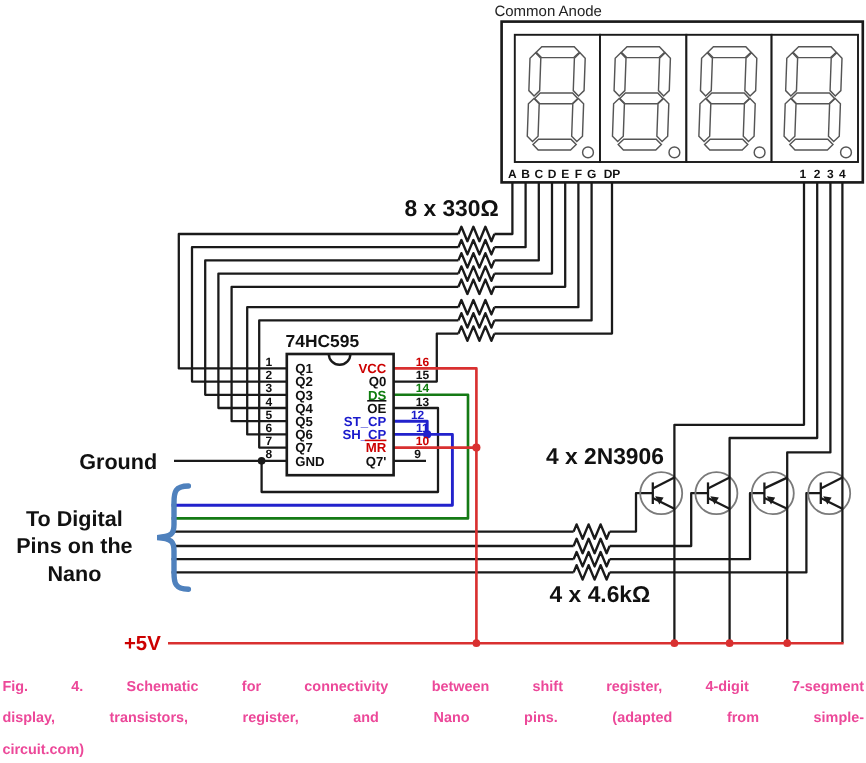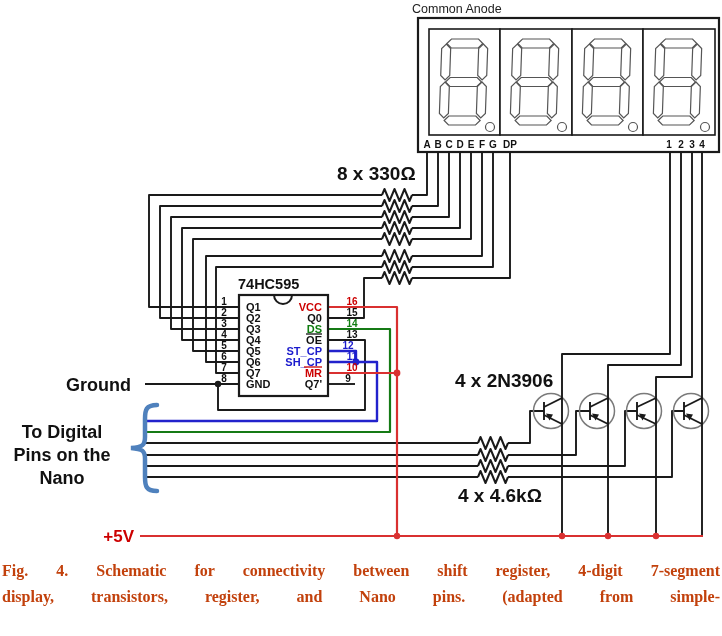--- a/index.html
+++ b/index.html
@@ -17,21 +17,21 @@
   .supply-label{font-size:17px;font-weight:bold;fill:#cc0000;}
   .side-label{font-size:18px;font-weight:bold;fill:#111;}
   .w-black{stroke:#1a1a1a;stroke-width:1.9;fill:none;stroke-linejoin:round;stroke-linecap:butt;}
   .w-red{stroke:#d93030;stroke-width:2.2;fill:none;stroke-linejoin:round;}
   .w-green{stroke:#157a15;stroke-width:2.2;fill:none;stroke-linejoin:round;}
   .w-blue{stroke:#2222cc;stroke-width:2.4;fill:none;stroke-linejoin:round;}
   .res{stroke:#1a1a1a;stroke-width:2;fill:none;stroke-linejoin:round;}
   .box{stroke:#1a1a1a;fill:#ffffff;}
   .seg{stroke:#555555;stroke-width:1.2;fill:none;}
   .tr-circle{stroke:#7a7a7a;stroke-width:1.5;fill:none;}
-  .caption{width:718px;padding:6px 2px 0 2px;font-size:16px;line-height:26px;font-weight:bold;color:#c2410c;font-family:Liberation Serif, serif;}
+  .caption{width:718px;padding:6px 2px 0 2px;font-size:12px;line-height:26px;font-weight:bold;color:#ec4899;}
   .cap-just{text-align:justify;text-align-last:justify;}
 </style>
 </head>
 <body>
 
 
 
 <svg width="722" height="548" viewBox="0 0 722 548" xmlns="http://www.w3.org/2000/svg">
   <defs>
     <g id="digit8">
@@ -232,16 +232,17 @@
     <text class="side-label" x="62" y="484" text-anchor="middle">Nano</text>
     <text class="supply-label" x="134" y="542" text-anchor="end">+5V</text>
     <path d="M157,405 C146,405 145,410 145,419 L145,437 C145,445 143,447 131,448 C143,449 145,451 145,459 L145,477 C145,486 146,491 157,491" fill="none" stroke="#4f81bd" stroke-width="4.5" stroke-linecap="round"></path>
   </g>
 </svg>
 
 
 <div class="caption">
   <div class="cap-just">Fig. 4. Schematic for connectivity between shift register, 4-digit 7-segment</div>
   <div class="cap-just">display, transistors, register, and Nano pins. (adapted from simple-</div>
+  <div>circuit.com)</div>
 </div>
 
 
 
 
 </body></html>

